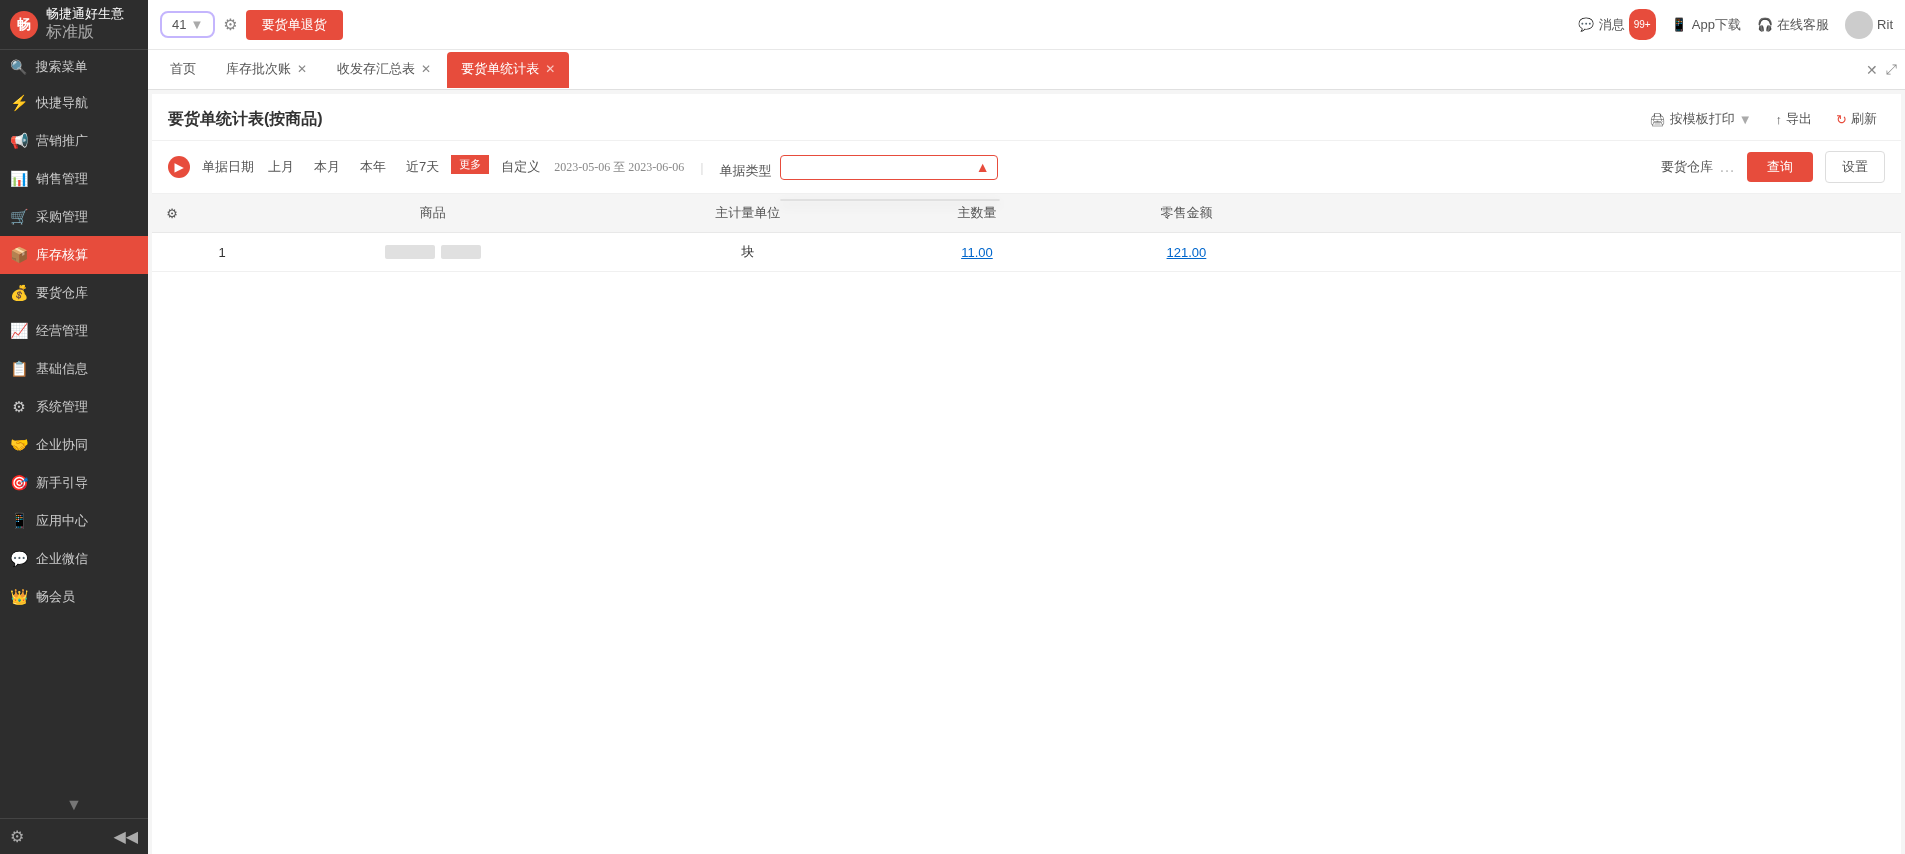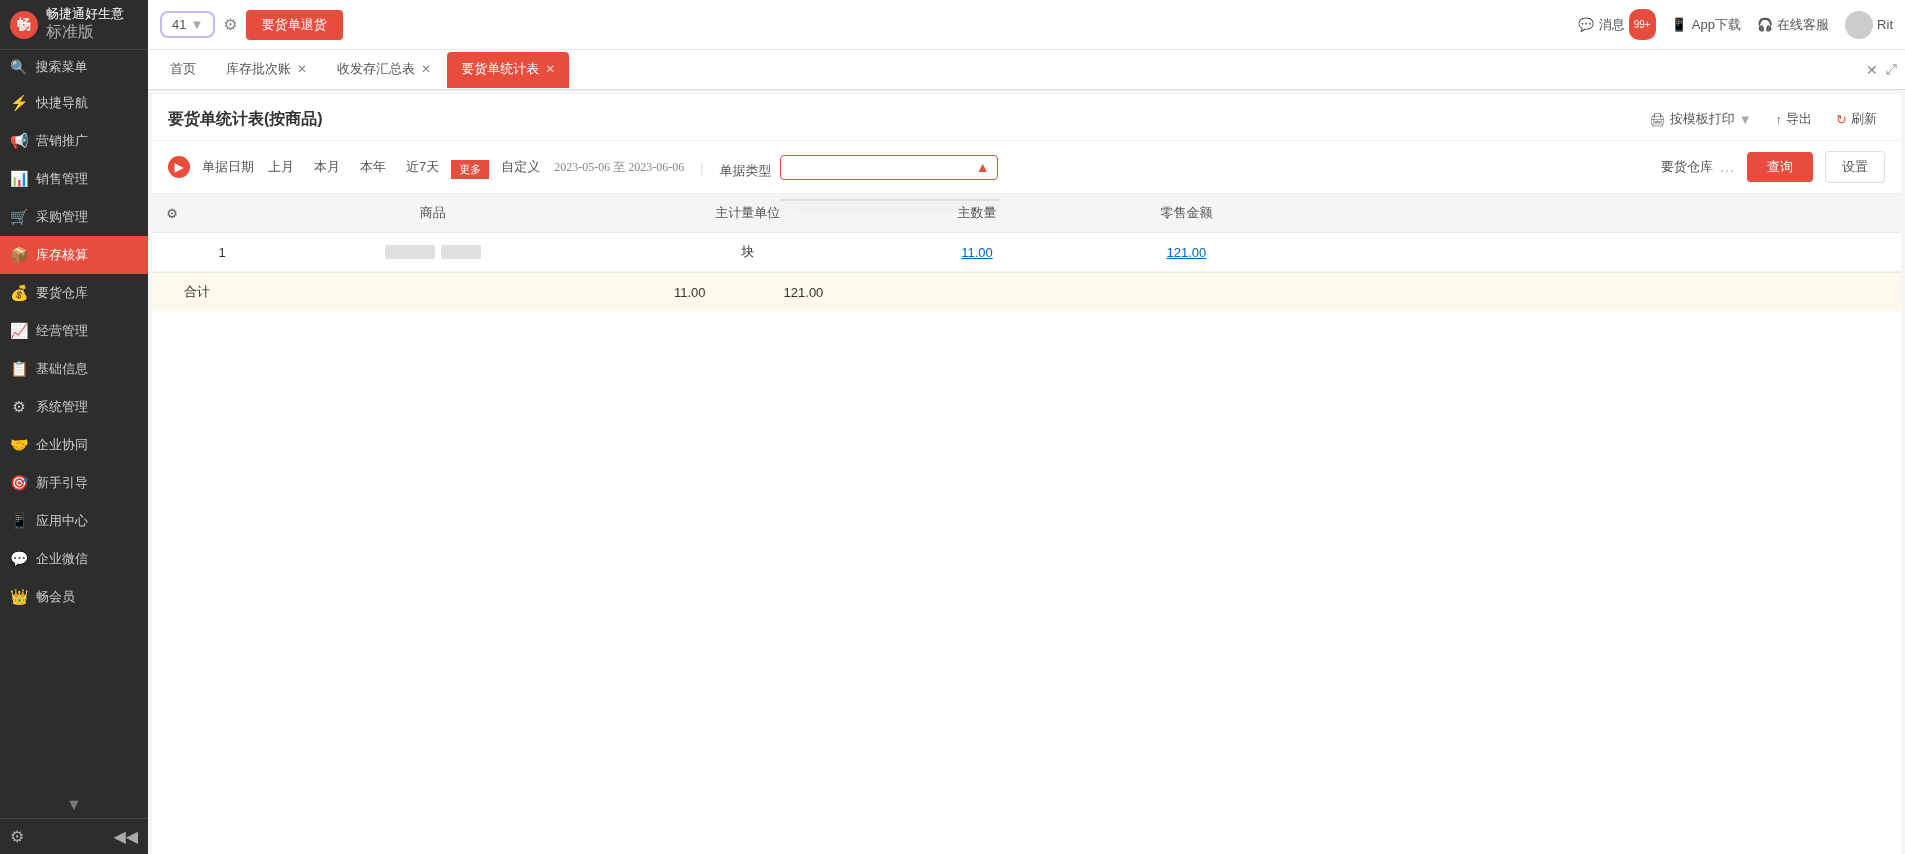--- a/index.html
+++ b/index.html
@@ -167,21 +167,21 @@
       position: relative;
     }
     .expand-btn {
       width: 22px; height: 22px; background: #e74c3c;
       color: #fff; border-radius: 50%; display: flex;
       align-items: center; justify-content: center;
       font-size: 12px; cursor: pointer; flex-shrink: 0;
     }
     .filter-group { display: flex; align-items: center; gap: 6px; }
     .filter-label { color: #555; font-size: 13px; white-space: nowrap; }
-    .date-shortcuts { display: flex; gap: 4px; align-items: flex-end; }
+    .date-shortcuts { display: flex; gap: 4px; align-items: flex-start; }
     .date-shortcut {
       padding: 3px 8px; border-radius: 3px; cursor: pointer;
       font-size: 13px; color: #555;
     }
     .date-shortcut.more-badge {
       background: #e74c3c; color: #fff;
       border-radius: 0; padding: 2px 8px; font-size: 11px;
     }
     .date-shortcut.custom { color: #555; }
     .date-range-text { font-size: 12px; color: #888; font-family: Liberation Serif, serif; }
@@ -483,22 +483,17 @@
       </td>
       <td>块</td>
       <td style="color:#0066cc;text-decoration:underline;cursor:pointer">11.00</td>
       <td style="color:#0066cc;text-decoration:underline;cursor:pointer">121.00</td>
       <td></td>
     </tr>
             </tbody>
         </table>
       </div>
 
-      <div class="table-footer">
-        <span style="width:100px; margin-left:20px">合计</span>
-        <span style="margin-left:390px">11.00</span>
-        <span style="margin-left:78px">121.00</span>
-      </div>
 
     </div>
   </div>
 
 </div>
 
 </body></html>

